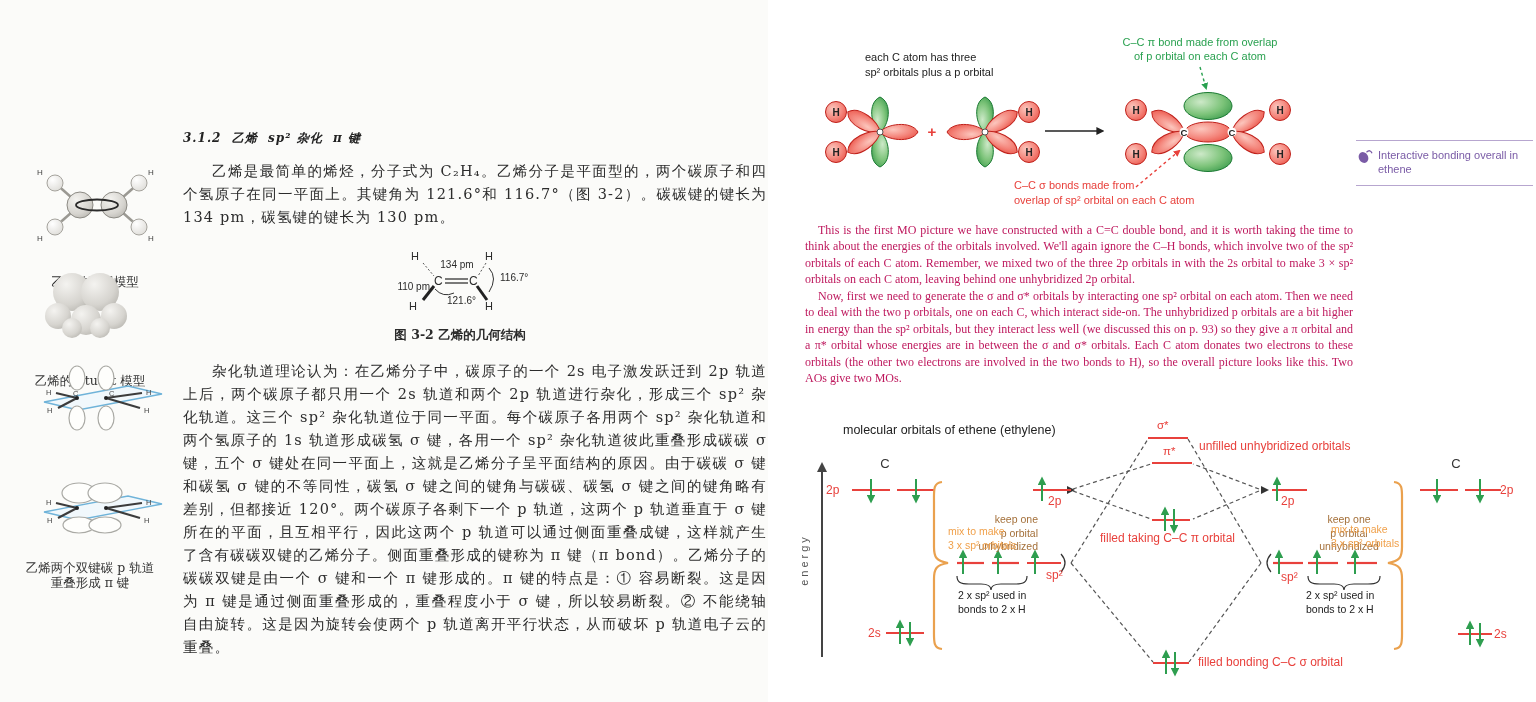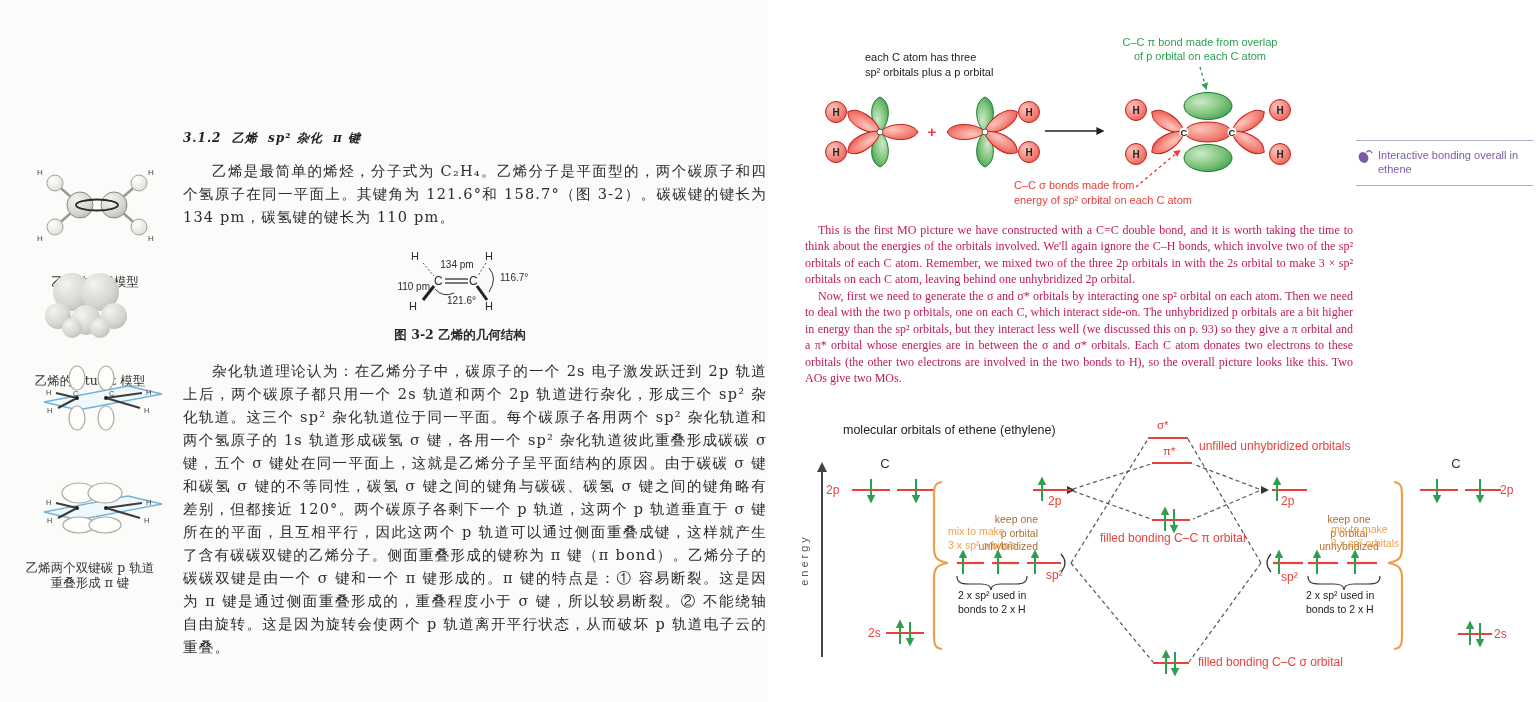--- a/index.html
+++ b/index.html
@@ -132,21 +132,21 @@
         <text x="16" y="27">H</text>
         <text x="17" y="45">H</text>
         <text x="116" y="27">H</text>
         <text x="114" y="45">H</text>
       </g>
     </svg>
     <div class="lbl cn-cap" style="left:15px;top:531px;width:150px">乙烯两个双键碳 p 轨道
 重叠形成 π 键</div>
 
     <div id="cn-heading" class="abs" style="left:183px;top:130px">3.1.2  乙烯  sp² 杂化  π 键</div>
-    <div class="abs cn" style="left:183px;top:160px;width:584px">乙烯是最简单的烯烃，分子式为 C₂H₄。乙烯分子是平面型的，两个碳原子和四个氢原子在同一平面上。其键角为 121.6°和 158.7°（图 3-2）。碳碳键的键长为 134 pm，碳氢键的键长为 110 pm。</div>
+    <div class="abs cn" style="left:183px;top:160px;width:584px">乙烯是最简单的烯烃，分子式为 C₂H₄。乙烯分子是平面型的，两个碳原子和四个氢原子在同一平面上。其键角为 121.6°和 116.7°（图 3-2）。碳碳键的键长为 134 pm，碳氢键的键长为 130 pm。</div>
 
     <svg class="abs" style="left:385px;top:246px" width="150" height="78" viewBox="0 0 150 78">
       <g stroke="#333" stroke-width="1.3">
         <line x1="60" y1="33" x2="83" y2="33"></line>
           <line x1="60" y1="37" x2="83" y2="37"></line>
       </g>
       <line x1="38" y1="17" x2="49" y2="30" stroke="#555" stroke-width="1" stroke-dasharray="2,2"></line>
       <line x1="101" y1="17" x2="93" y2="30" stroke="#555" stroke-width="1" stroke-dasharray="2,2"></line>
       <line x1="38" y1="54" x2="49" y2="40" stroke="#222" stroke-width="3"></line>
       <line x1="102" y1="54" x2="92" y2="40" stroke="#222" stroke-width="3"></line>
@@ -259,21 +259,21 @@
 
       <line x1="405" y1="37" x2="411" y2="58" stroke="#2aa150" stroke-width="1.4" stroke-dasharray="3,3" marker-end="url(#agr)"></line>
       <line x1="341" y1="157" x2="384" y2="121" stroke="#e8413c" stroke-width="1.4" stroke-dasharray="3,3" marker-end="url(#arr)"></line>
     </svg>
 
     <div class="lbl ann" style="left:865px;top:50px;width:135px;color:#222">each C atom has three
 sp² orbitals plus a p orbital</div>
     <div class="lbl ann green" style="left:1118px;top:35px;width:164px;text-align:center;line-height:14px">C–C π bond made from overlap
 of p orbital on each C atom</div>
     <div class="lbl ann red" style="left:1014px;top:178px;width:205px">C–C σ bonds made from
-energy of sp² orbital on each C atom</div>
+overlap of sp² orbital on each C atom</div>
 
     <div id="margin-note">
       <svg width="16" height="15" viewBox="0 0 16 15">
         <ellipse cx="6.5" cy="8.5" rx="4.6" ry="5.6" fill="#7a5ba6" transform="rotate(-28 6.5 8.5)"></ellipse>
         <path d="M9.5,3.2 C12,0.8 14,1.6 15,4.2" fill="none" stroke="#7a5ba6" stroke-width="1.3"></path>
       </svg>
       <div class="txt">Interactive bonding overall in ethene</div>
     </div>
 
     <div class="abs" style="left:805px;top:222px;width:548px">
@@ -385,16 +385,16 @@
     <div class="lbl mo-s orange" style="left:1331px;top:523px;width:94px">mix to make
 3 x sp² orbitals</div>
     <div class="lbl mo-s" style="left:958px;top:589px;width:94px;color:#222">2 x sp² used in
 bonds to 2 x H</div>
     <div class="lbl mo-s" style="left:1306px;top:589px;width:94px;color:#222">2 x sp² used in
 bonds to 2 x H</div>
 
     <div class="lbl mo-r" style="left:1157px;top:419px;font-size:11.5px">σ*</div>
     <div class="lbl mo-r" style="left:1163px;top:445px;font-size:11.5px">π*</div>
     <div class="lbl mo-r" style="left:1199px;top:439px">unfilled unhybridized orbitals</div>
-    <div class="lbl mo-r" style="left:1100px;top:531px;width:160px">filled bonding C–C π orbital</div>
+    <div class="lbl mo-r" style="left:1100px;top:531px;width:160px">filled taking C–C π orbital</div>
     <div class="lbl mo-r" style="left:1198px;top:655px">filled bonding C–C σ orbital</div>
   </section>
 </div>
 
 </body></html>

